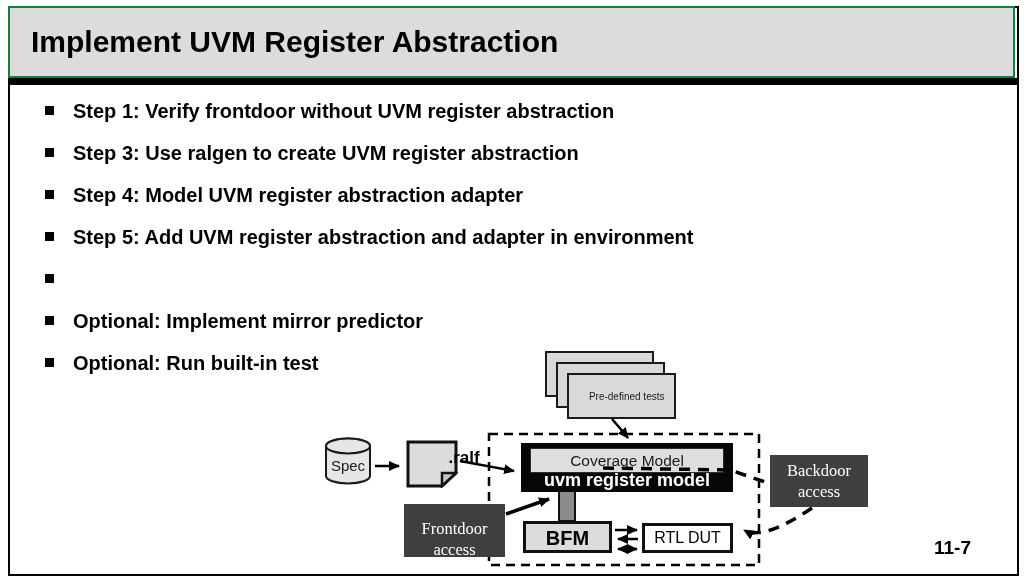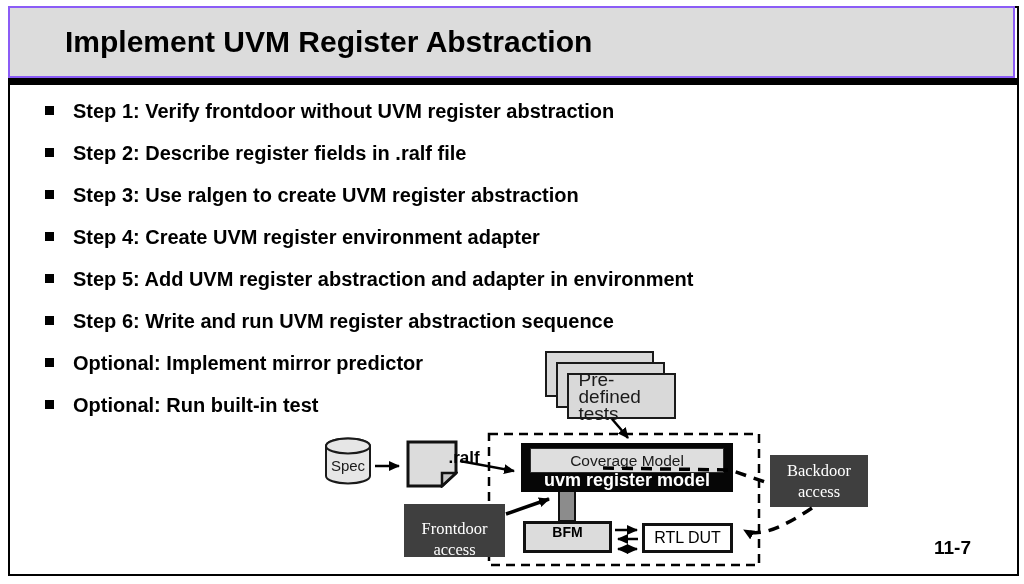--- a/index.html
+++ b/index.html
@@ -4,46 +4,46 @@
 <style>
   html,body{margin:0;padding:0;background:#ffffff;}
   .stage{
     position:relative;width:1024px;height:584px;background:#ffffff;
     font-family:"Liberation Sans","DejaVu Sans",sans-serif;overflow:hidden;
   }
   
   .frame{position:absolute;left:8px;top:6px;width:1007px;height:566px;border:2px solid #000;background:#fff;}
   .titlebar{
     position:absolute;left:8px;top:6px;width:1007px;height:72px;background:#dcdcdc;
-    border:2px solid #8b5cf6;box-sizing:border-box;display:flex;align-items:center;padding-left:34px;
+    border:2px solid #15803d;box-sizing:border-box;display:flex;align-items:center;
   }
   .titlebar h1{margin:0 0 0 21px;font-size:30px;font-weight:bold;color:#000;letter-spacing:0px;}
   .divider{position:absolute;left:8px;top:78px;width:1009px;height:7px;background:#000;}
   
   .bullets{position:absolute;left:45px;top:99px;width:940px;}
   .bullet-row{display:flex;align-items:flex-start;height:24px;margin-bottom:18px;}
   .bullet-sq{width:9px;height:9px;background:#000;margin:7px 19px 0 0;flex:0 0 9px;}
   .bullet-text{font-size:20px;font-weight:bold;color:#000;line-height:24px;white-space:nowrap;}
   
   .abs{position:absolute;box-sizing:border-box;}
   .layer{position:absolute;left:0;top:0;width:1024px;height:584px;pointer-events:none;}
   .card{background:#d9d9d9;border:2px solid #1a1a1a;}
-  .card-front{display:flex;align-items:center;justify-content:center;text-align:left;
-    font-size:19px;color:#1a1a1a;line-height:17px;}
+  .card-front{display:flex;align-items:center;justify-content:center;text-align:right;
+    font-size:10px;color:#1a1a1a;line-height:17px;}
   .darkbox{background:#3f3f3f;color:#fff;display:flex;align-items:center;justify-content:center;
     text-align:center;font-size:16.5px;line-height:21px;font-family:Liberation Serif, serif;}
   .modelbox{background:#060606;}
   .coverage{position:absolute;left:9px;top:5px;width:192px;height:23px;background:#dedede;
     border:1.5px solid #2b2b2b;display:flex;align-items:center;justify-content:center;
     font-size:15.5px;color:#1a1a1a;}
   .model-label{position:absolute;left:0;bottom:1px;width:100%;text-align:center;color:#fff;
     font-weight:bold;font-size:18px;}
   .connector{background:#8c8c8c;border:2px solid #111;border-top:none;}
-  .bfm{background:#dcdcdc;border:3px solid #111;display:flex;align-items:flex-start;justify-content:center;
-    font-weight:bold;font-size:14px;color:#000;}
+  .bfm{background:#dcdcdc;border:3px solid #111;display:flex;align-items:flex-end;justify-content:center;
+    font-weight:bold;font-size:20px;color:#000;}
   .rtl{background:#fff;border:3px solid #111;display:flex;align-items:center;justify-content:center;
     font-size:16px;color:#000;}
   .shape-label{position:absolute;left:0;width:100%;text-align:center;}
   .pagenum{position:absolute;left:918px;top:537px;width:70px;font-size:19px;font-weight:bold;color:#000;margin-left:16px;}
 </style>
 </head>
 <body>
 
 <div class="stage">
 
@@ -54,37 +54,32 @@
   </div>
   <div class="divider"></div>
 
   <div class="bullets">
     <div class="bullet-row">
       <span class="bullet-sq"></span>
       <span class="bullet-text">Step 1: Verify frontdoor without UVM register abstraction</span>
     </div>
     <div class="bullet-row">
       <span class="bullet-sq"></span>
-      <span class="bullet-text">Step 2: Describe register fields in .ralf file</span>
-    </div>
-    <div class="bullet-row">
-      <span class="bullet-sq"></span>
       <span class="bullet-text">Step 3: Use ralgen to create UVM register abstraction</span>
     </div>
     <div class="bullet-row">
       <span class="bullet-sq"></span>
-      <span class="bullet-text">Step 4: Create UVM register environment adapter</span>
+      <span class="bullet-text">Step 4: Model UVM register abstraction adapter</span>
     </div>
     <div class="bullet-row">
       <span class="bullet-sq"></span>
       <span class="bullet-text">Step 5: Add UVM register abstraction and adapter in environment</span>
     </div>
     <div class="bullet-row">
       <span class="bullet-sq"></span>
-      <span class="bullet-text">Step 6: Write and run UVM register abstraction sequence</span>
     </div>
     <div class="bullet-row">
       <span class="bullet-sq"></span>
       <span class="bullet-text">Optional: Implement mirror predictor</span>
     </div>
     <div class="bullet-row">
       <span class="bullet-sq"></span>
       <span class="bullet-text">Optional: Run built-in test</span>
     </div>
   </div>

